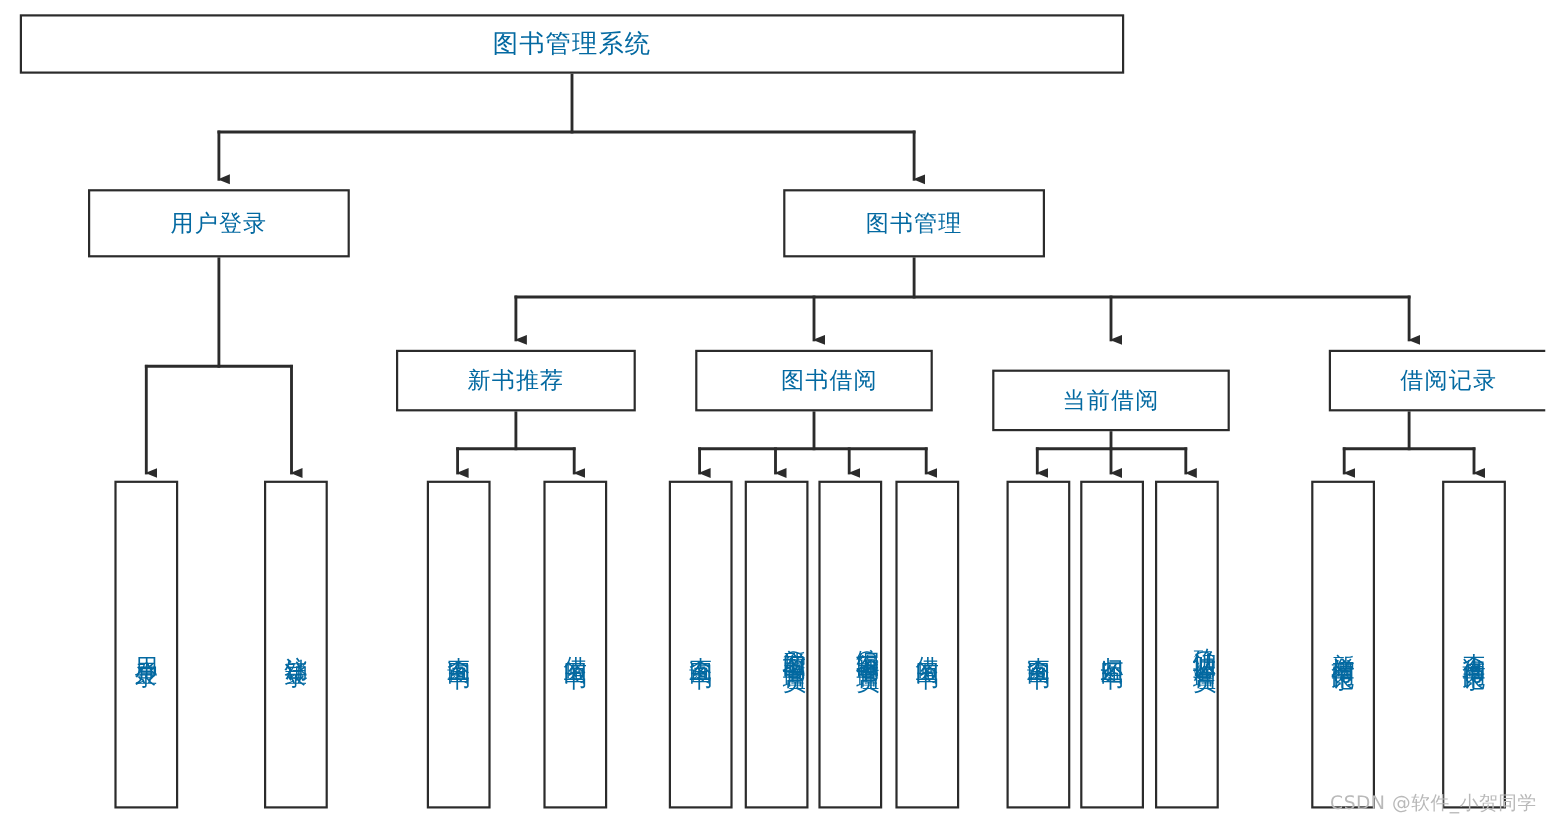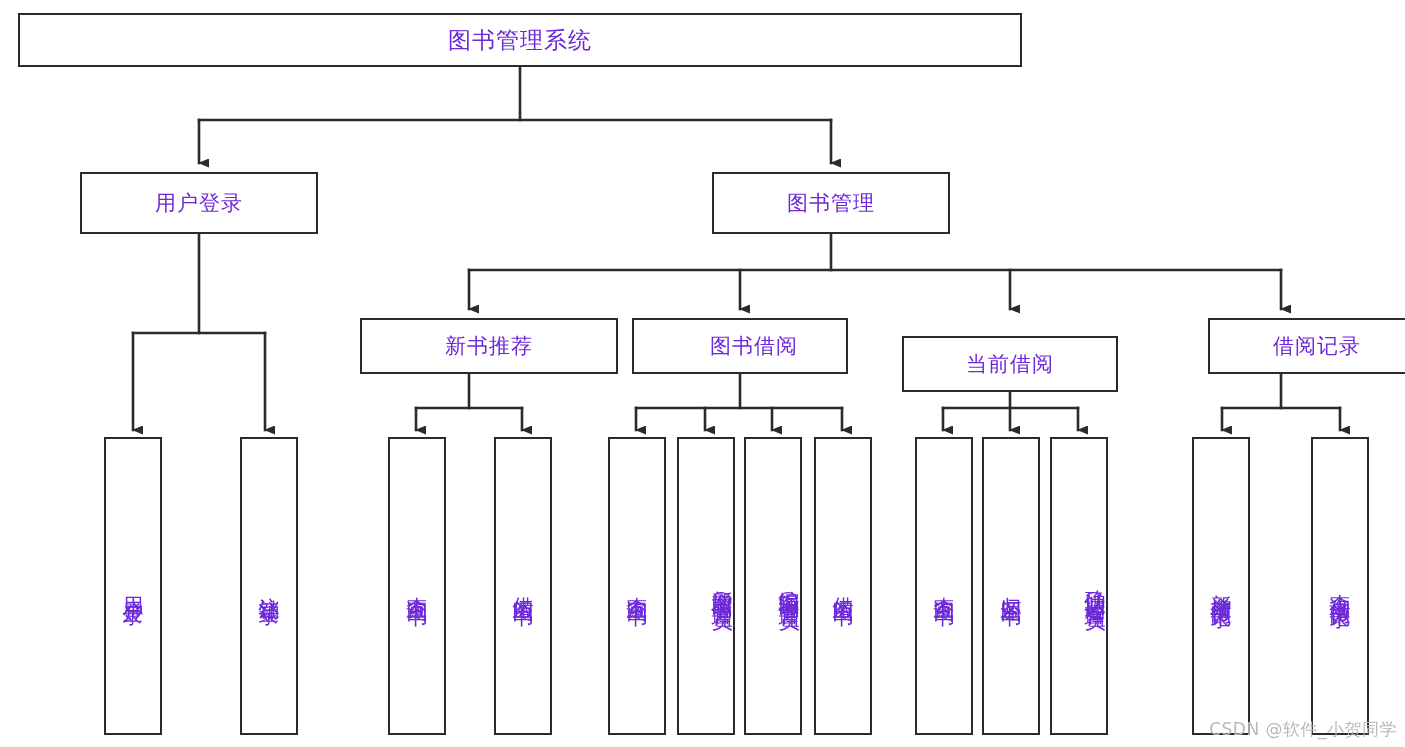--- a/index.html
+++ b/index.html
@@ -23,21 +23,21 @@
     pointer-events:none;
   }
   .node{
     position:absolute;
     box-sizing:border-box;
     background:#ffffff;
     border:2px solid #2b2b2b;
     display:flex;
     align-items:center;
     justify-content:center;
-    color:#6d28d9;
+    color:#0369a1;
   }
   .node.horiz{
     font-size:21px;
     letter-spacing:1px;
     line-height:1;
   }
   .node.vert{
     writing-mode:vertical-rl;
     text-orientation:upright;
     font-size:21px;
@@ -128,21 +128,21 @@
     <span>图书管理系统</span>
   </div>
 
   <div class="node horiz" style="left:80px; top:172px; width:238px; height:62px;">
     <span>用户登录</span>
   </div>
   <div class="node horiz" style="left:712px; top:172px; width:238px; height:62px;text-align:center;">
     <span>图书管理</span>
   </div>
 
-  <div class="node horiz" style="left:360px; top:318px; width:258px; height:56px;">
+  <div class="node horiz" style="left:360px; top:318px; width:218px; height:56px;">
     <span>新书推荐</span>
   </div>
   <div class="node horiz" style="left:632px; top:318px; width:216px; height:56px;padding-left:28px;">
     <span>图书借阅</span>
   </div>
   <div class="node horiz" style="left:902px; top:318px; width:216px; height:56px;margin-top:18px;">
     <span>当前借阅</span>
   </div>
   <div class="node horiz" style="left:1172px; top:318px; width:218px; height:56px;margin-left:36px;">
     <span>借阅记录</span>

